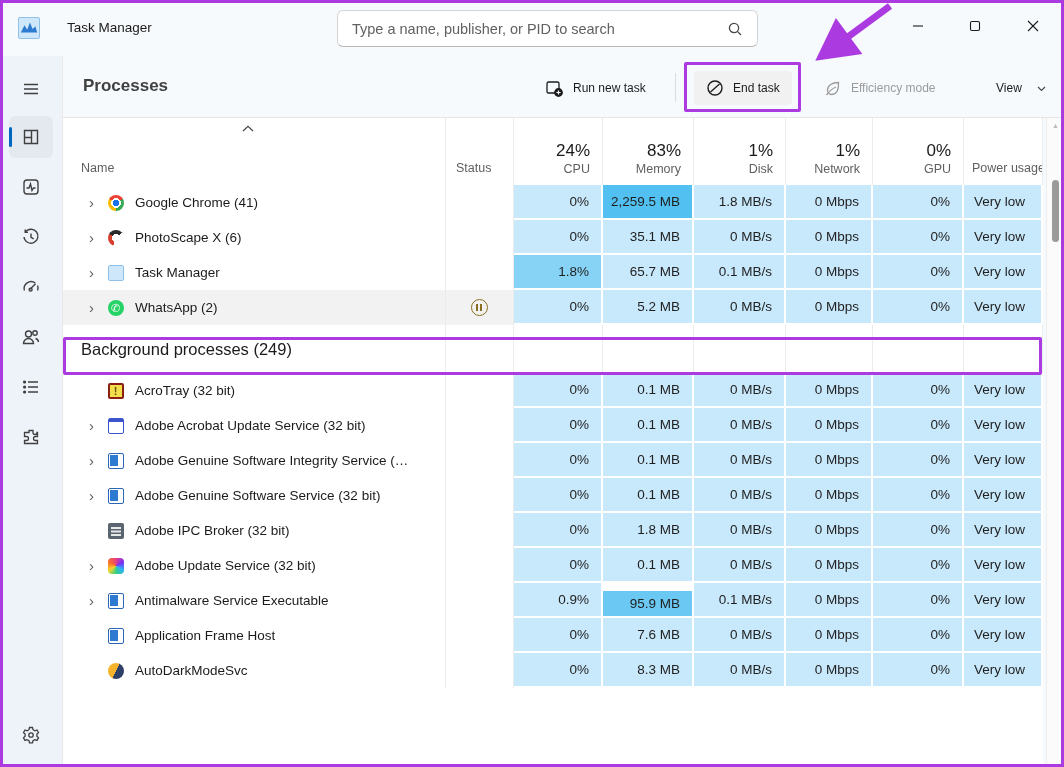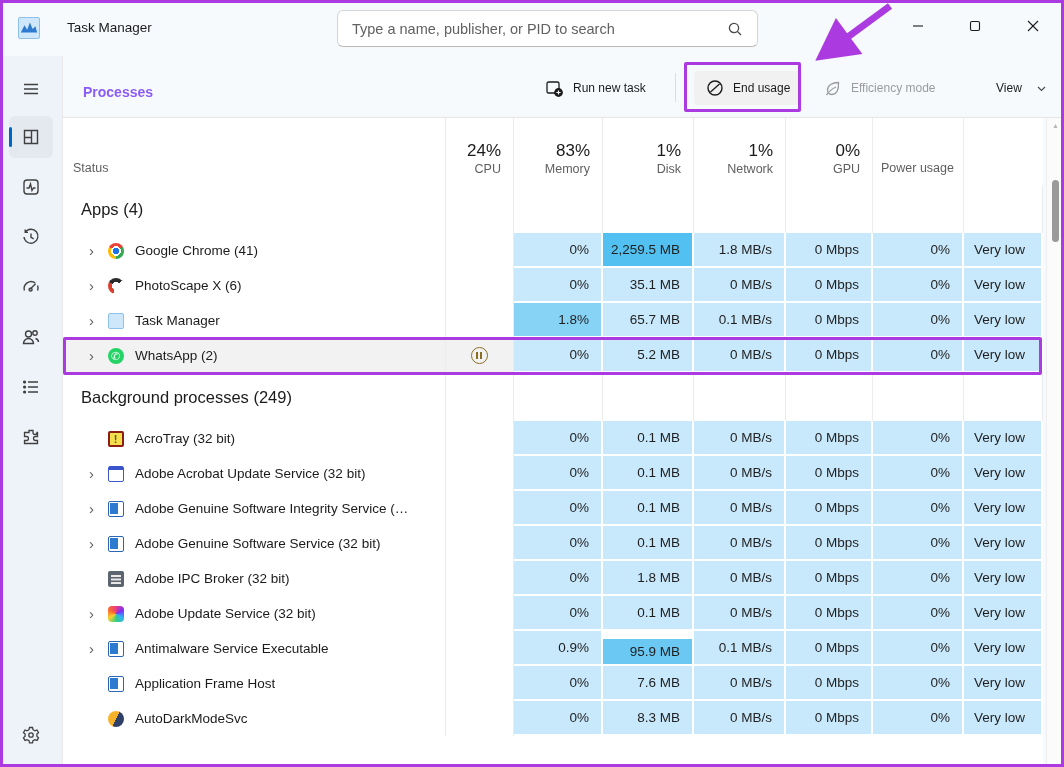--- a/index.html
+++ b/index.html
@@ -25,21 +25,21 @@
   
   .sidebar { position:absolute; top:56px; left:0; width:62px; bottom:0; background:#eef3f9; }
   .side-item { position:absolute; left:9px; width:44px; height:42px; border-radius:6px; display:flex; align-items:center; justify-content:center; }
   .side-item svg { stroke:#404040; fill:none; stroke-width:1.4; }
   .side-item.selected { background:#e4e9f0; }
   .side-item.selected::before { content:""; position:absolute; left:0px; top:11px; width:3px; height:20px; border-radius:3px; background:var(--accent,#0067c0); }
 
   
   .main { position:absolute; top:56px; left:62px; right:0; bottom:0; background:#f7fafd; border-left:1px solid #e8e8e8; }
   .toolbar { position:absolute; top:0; left:0; right:0; height:62px; border-bottom:1px solid #e6e6e6; }
-  .page-title { position:absolute; left:20px; top:28px; font-size:14px; font-weight:700; color:#8b5cf6; }
+  .page-title { position:absolute; left:20px; top:20px; font-size:17px; font-weight:700; color:#404040; }
   .tb-btn { position:absolute; top:15px; height:34px; display:flex; align-items:center; gap:9px; font-size:12px; color:#1b1b1b; padding:0 12px; border-radius:4px; }
   .tb-btn svg { flex:none; }
   .tb-run { left:470px; }
   .tb-divider { position:absolute; left:612px; top:17px; width:1px; height:29px; background:#dcdcdc; }
   .tb-end { left:631px; background:#f1f1f1; }
   .tb-eff { left:748px; color:#9b9b9b; }
   .tb-view { left:921px; gap:14px; }
 
   
   .tablewrap { position:absolute; top:62px; left:0; width:980px; bottom:0; background:#ffffff; }
@@ -215,41 +215,47 @@
       <span>Run new task</span>
     </div>
 
     <div class="tb-divider"></div>
 
     <div class="tb-btn tb-end">
       <svg width="18" height="18" viewBox="0 0 18 18">
           <circle cx="9" cy="9" r="7" fill="none" stroke="#1b1b1b" stroke-width="1.4"></circle>
           <line x1="4.5" y1="13" x2="13.5" y2="5" stroke="#1b1b1b" stroke-width="1.4"></line>
         </svg>
-      <span>End usage</span>
+      <span>End task</span>
     </div>
 
     <div class="tb-btn tb-eff">
       <svg width="19" height="19" viewBox="0 0 19 19">
           <path d="M15.5 3.5 C9 3.5 4.5 6.5 4.5 11 c0 2.5 2 4.5 4.5 4.5 4.5 0 7-4.5 6.5-12z" fill="none" stroke="#9b9b9b" stroke-width="1.3"></path>
           <path d="M3.5 16 C6 12.5 9.5 9.5 13 8" fill="none" stroke="#9b9b9b" stroke-width="1.3"></path>
         </svg>
       <span>Efficiency mode</span>
     </div>
 
     <div class="tb-btn tb-view">
       <span>View</span>
       <svg width="11" height="11" viewBox="0 0 11 11">
           <path d="M2 4 l3.5 3.5 L9 4" fill="none" stroke="#4a4a4a" stroke-width="1.2"></path>
         </svg>
     </div>
   </div>
 
   <div class="tablewrap">
     <div class="thead grid-row">
+        <div class="th th-name">
+          <svg class="th-sort" width="14" height="9" viewBox="0 0 14 9">
+            <path d="M2 7 L7 2.3 L12 7" fill="none" stroke="#4a4a4a" stroke-width="1.3"></path>
+          </svg>
+          <span class="th-label">Name</span>
+        </div>
         <div class="th th-status">
           <span class="th-label">Status</span>
         </div>
         <div class="th th-stat">
           <span class="big">24%</span>
           <span class="th-label">CPU</span>
         </div>
         <div class="th th-stat">
           <span class="big">83%</span>
           <span class="th-label">Memory</span>
@@ -264,30 +270,20 @@
         </div>
         <div class="th th-stat">
           <span class="big">0%</span>
           <span class="th-label">GPU</span>
         </div>
         <div class="th th-power">
           <span class="th-label">Power usage</span>
         </div>
       </div>
     <div>
-        <div class="section-row grid-row">
-          <div class="section-title cell">Apps (4)</div>
-          <div class="cell"></div>
-          <div class="cell"></div>
-          <div class="cell"></div>
-          <div class="cell"></div>
-          <div class="cell"></div>
-          <div class="cell"></div>
-          <div class="cell"></div>
-        </div>
         <div class="proc-row grid-row">
           <div class="c-name cell">
             <span class="chev">›</span>
             <span class="picon">
               <span class="ic ic-chrome"></span>
             </span>
             <span class="pname">Google Chrome (41)</span>
           </div>
           <div class="c-status cell"></div>
           <div class="c-stat cell">0%</div>

